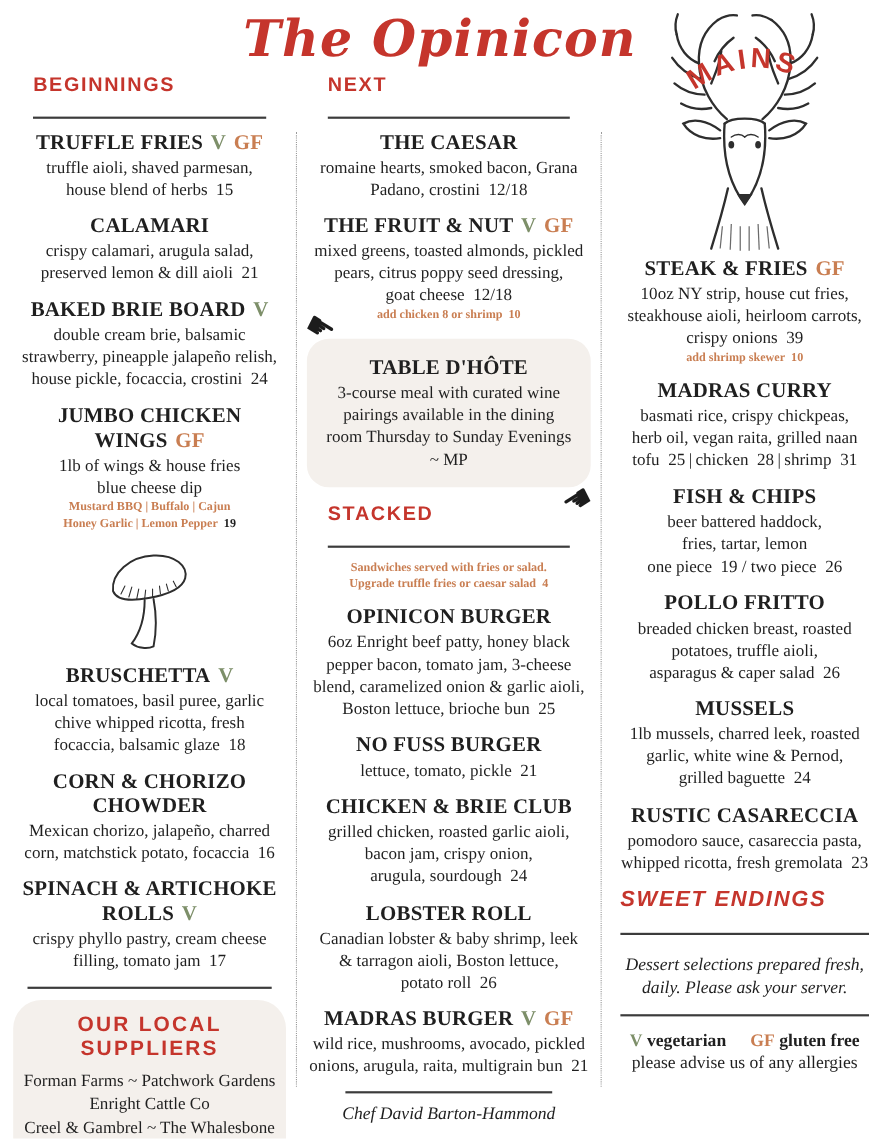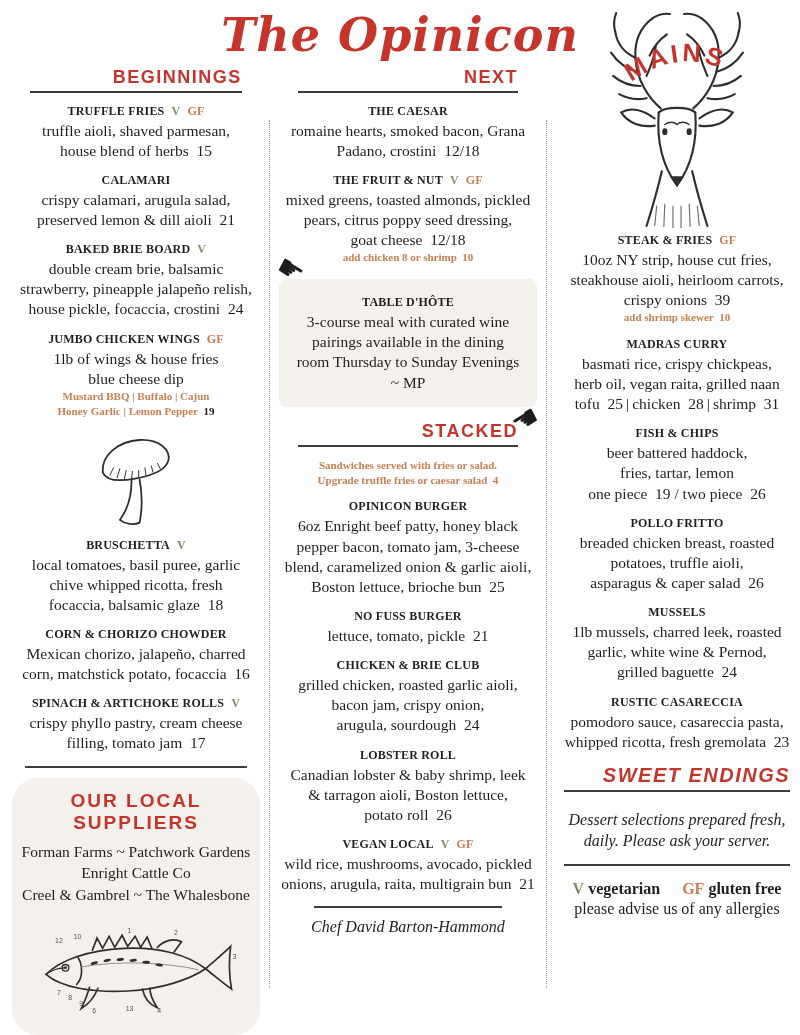--- a/index.html
+++ b/index.html
@@ -3,39 +3,39 @@
 <meta charset="utf-8">
 <style>
   html,body{margin:0;padding:0;background:#fff;}
   body{width:800px;height:1035px;position:relative;overflow:hidden;
        font-family:"Liberation Serif",serif;color:#1f1f1f;}
   .page-title{text-align:center;padding-top:10px;font-family:"DejaVu Serif",serif;
        font-style:italic;font-weight:bold;font-size:46px;line-height:1.1;color:#c5352c;letter-spacing:1px;}
   .vline{position:absolute;top:120px;height:868px;width:0;border-left:1.5px dotted #9a9a9a;}
   .menu{display:grid;grid-template-columns:252px 262px 246px;column-gap:15px;padding:6px 0 0 10px;}
   .col{text-align:center;}
-  .section-header{margin:0 auto 11px;width:84%;text-align:right;color:#c5352c;
+  .section-header{margin:0 auto 11px;width:84%;text-align:left;color:#c5352c;
        font-family:"Liberation Sans",sans-serif;font-weight:bold;font-size:18px;letter-spacing:1.5px;
-       border-bottom:2.5px solid #3c3c3c;padding-bottom:3px;}
+       border-bottom:2.5px solid #3c3c3c;padding-bottom:18px;}
   .menu-item{margin-bottom:12px;}
-  .item-name{font-weight:bold;font-size:12px;margin-bottom:2px;letter-spacing:.2px;}
+  .item-name{font-weight:bold;font-size:19px;margin-bottom:2px;letter-spacing:.2px;}
   .badge{font-weight:bold;margin-left:7px;}
   .badge-v{color:#7d8f69;font-weight:bold;}
   .badge-gf{color:#c97e52;font-weight:bold;}
   .item-desc{font-size:15.5px;line-height:1.3;}
   .item-note{color:#c97e52;font-weight:bold;font-size:11px;line-height:1.35;}
   .note-price{color:#1f1f1f;font-weight:bold;}
   .illo{margin:2px auto 6px;}
   .col-rule{border-top:2.5px solid #3c3c3c;width:88%;margin:2px auto 10px;}
   .suppliers-box{background:#f4f0ec;border-radius:26px;padding:12px 6px 8px;margin:0 2px;}
   .suppliers-title{color:#c5352c;font-family:"Liberation Sans",sans-serif;font-weight:bold;
        font-size:19px;letter-spacing:2px;margin-bottom:7px;}
   .suppliers-lines{font-size:15.5px;line-height:1.4;margin-bottom:20px;}
   .dhote-wrap{position:relative;margin:14px 2px 8px;}
-  .dhote-box{background:#f4f0ec;border-radius:8px;padding:16px 10px 14px;}
+  .dhote-box{background:#f4f0ec;border-radius:20px;padding:16px 10px 14px;}
   .hand{position:absolute;font-family:"DejaVu Sans",sans-serif;font-size:30px;color:#1c1c1c;line-height:1;z-index:2;}
   .hand-tl{left:-2px;top:-24px;transform:rotate(32deg);}
   .hand-br{right:-2px;bottom:-28px;transform:rotate(-32deg);}
   .stacked-header{margin-top:14px;}
   .stacked-note{margin-bottom:12px;}
   .chef-rule{border-top:2px solid #3c3c3c;width:72%;margin:8px auto 10px;}
   .chef-name{font-style:italic;font-size:16px;}
   .deer-wrap{margin:-56px auto 0;}
   .sweet-header{font-size:20px;width:92%;margin-top:4px;font-style:italic;}
   .dessert-note{font-style:italic;font-size:16px;line-height:1.35;margin:17px 4px 12px;}
@@ -190,21 +190,21 @@
         </div>
         <div class="menu-item">
           <div class="item-name"><span>CHICKEN &amp; BRIE CLUB</span></div>
           <div class="item-desc">grilled chicken, roasted garlic aioli,<br>bacon jam, crispy onion,<br>arugula, sourdough&nbsp;&nbsp;24</div>
         </div>
         <div class="menu-item">
           <div class="item-name"><span>LOBSTER ROLL</span></div>
           <div class="item-desc">Canadian lobster &amp; baby shrimp, leek<br>&amp; tarragon aioli, Boston lettuce,<br>potato roll&nbsp;&nbsp;26</div>
         </div>
         <div class="menu-item">
-          <div class="item-name"><span>VEGAN LOCAL</span><span class="badge badge-v">V</span><span class="badge badge-gf">GF</span></div>
+          <div class="item-name"><span>MADRAS BURGER</span><span class="badge badge-v">V</span><span class="badge badge-gf">GF</span></div>
           <div class="item-desc">wild rice, mushrooms, avocado, pickled<br>onions, arugula, raita, multigrain bun&nbsp;&nbsp;21</div>
         </div>
       </div>
 
     <div class="chef-rule"></div>
     <div class="chef-name">Chef David Barton-Hammond</div>
   </div>
 
   <div class="col">
     <div class="deer-wrap illo">

